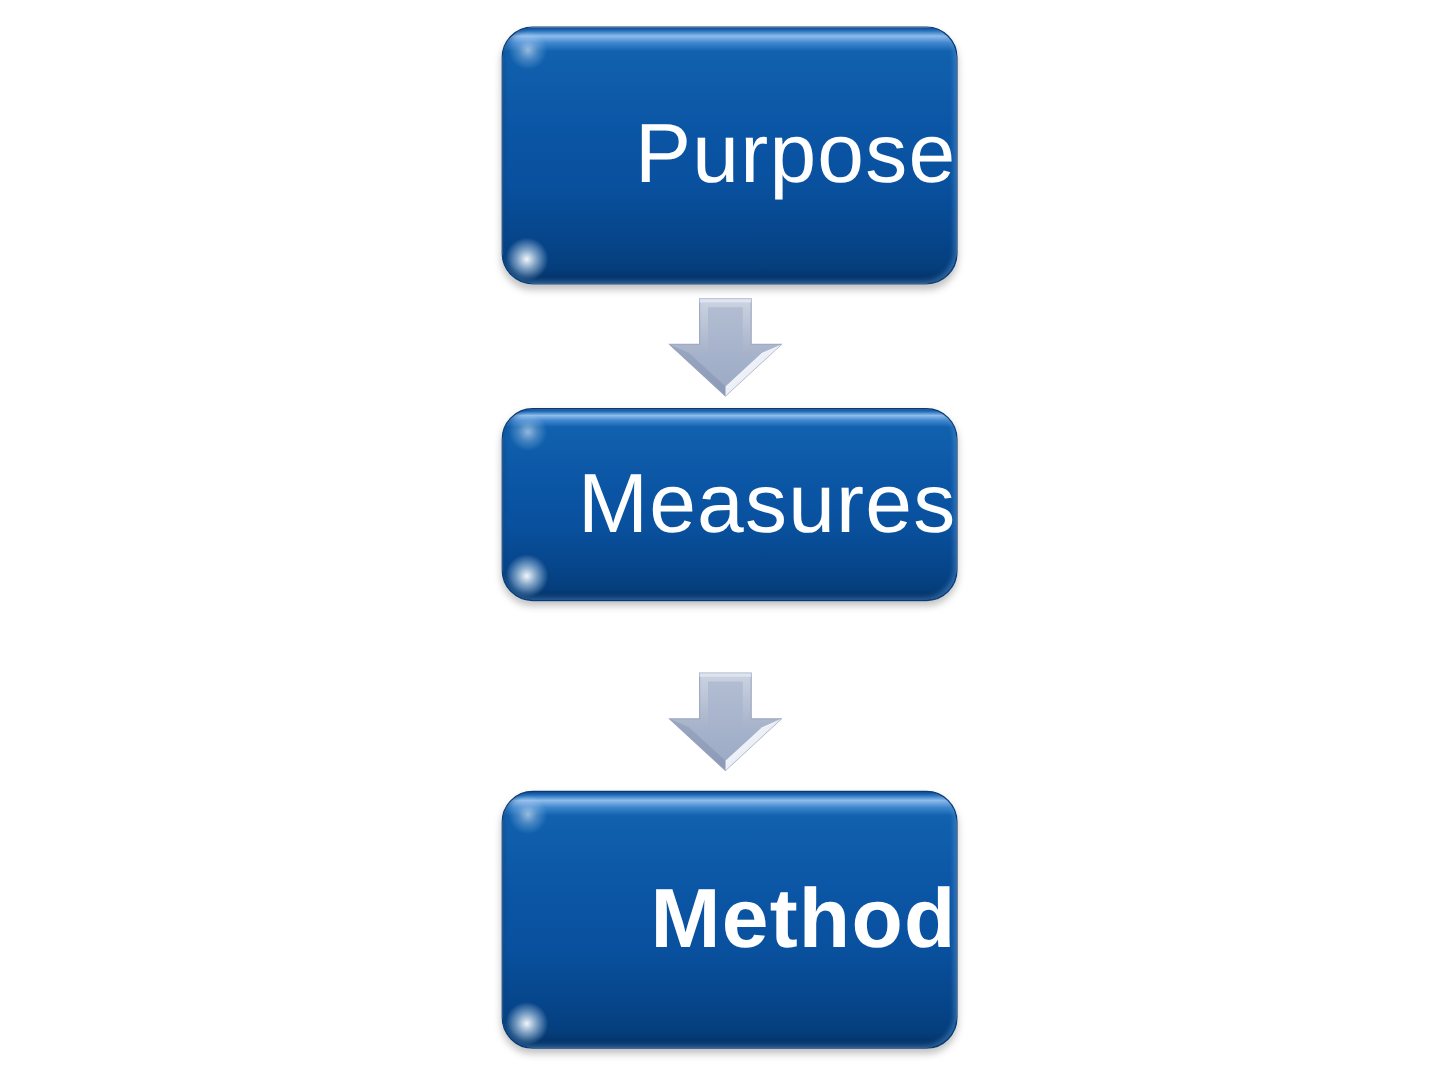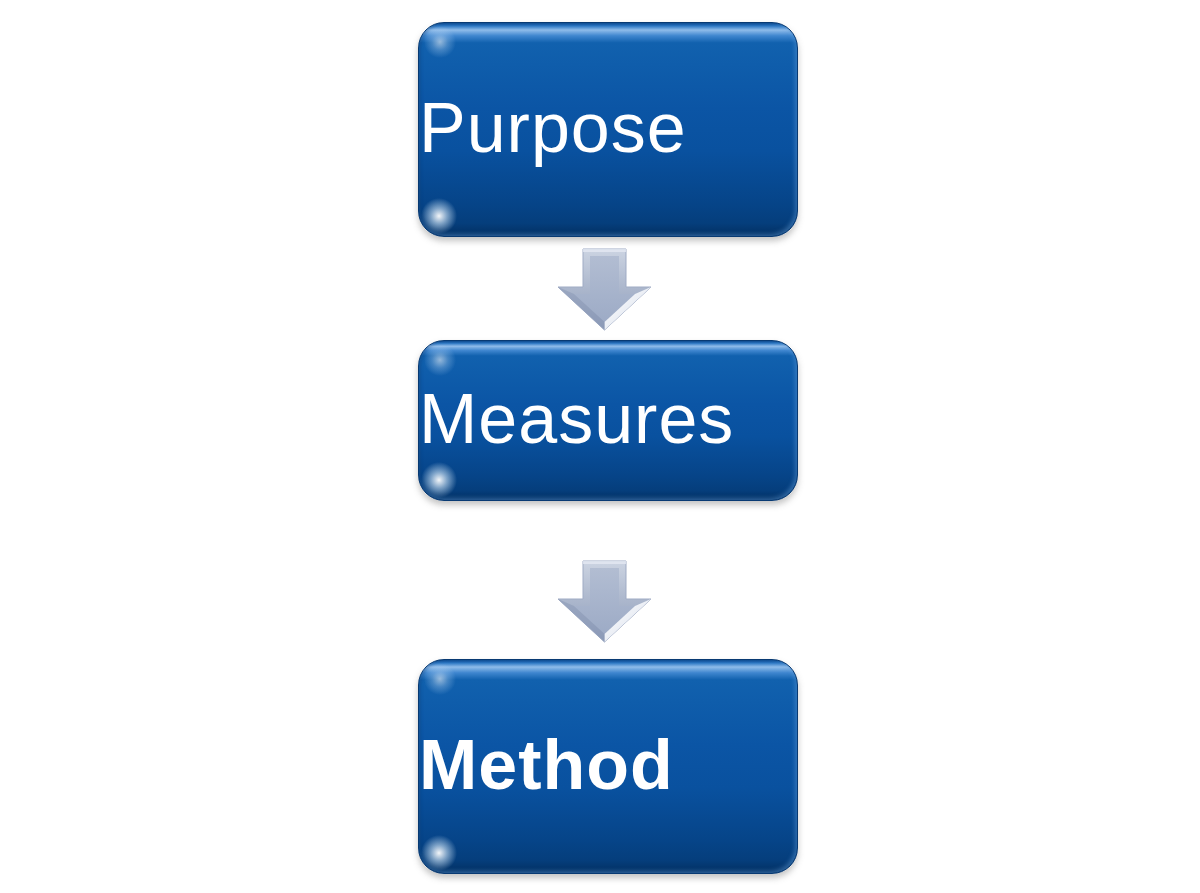--- a/index.html
+++ b/index.html
@@ -9,21 +9,21 @@
     background:#ffffff;
     overflow:hidden;
     font-family:"Liberation Sans", sans-serif;
   }
   .node{
     position:absolute;
     left:418px;width:380px;height:215px;
     box-sizing:border-box;
     border:1px solid #083a73;
     border-radius:26px;
-    display:flex;align-items:center;justify-content:flex-start;
+    display:flex;align-items:center;justify-content:flex-end;
     color:#ffffff;
     font-size:70px;
     letter-spacing:1px;
     background:
       radial-gradient(circle at 21px 19px, rgba(255,255,255,0.55) 0px, rgba(200,225,250,0.28) 8px, rgba(255,255,255,0) 16px),
       radial-gradient(circle at 20px calc(100% - 20px), rgba(255,255,255,0.95) 0px, rgba(225,242,255,0.55) 8px, rgba(255,255,255,0) 18px),
       linear-gradient(180deg,
         #0a4a92 0%,
         #2d78c4 1.4%,
         #8fbcea 3.3%,

